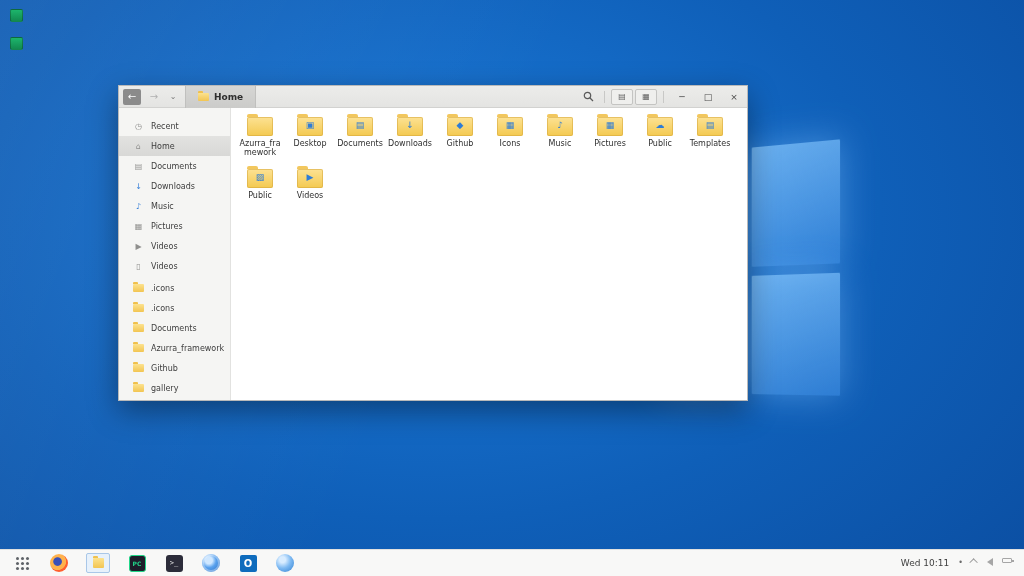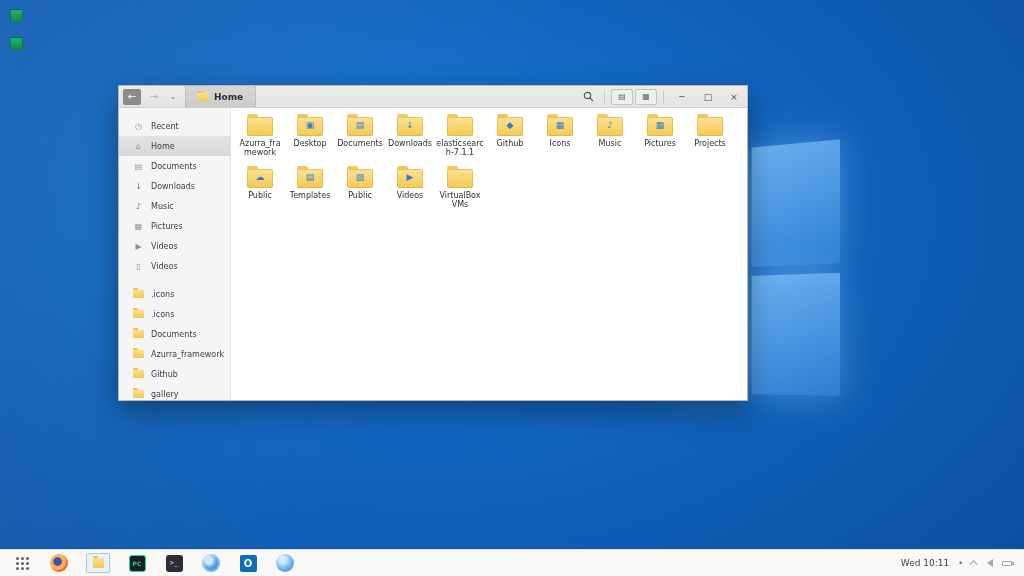--- a/index.html
+++ b/index.html
@@ -51,21 +51,21 @@
 
   .win-body { flex:1; display:flex; min-height:0; }
 
   
   .sidebar { width:112px; flex:0 0 112px; background:#f5f5f3; border-right:1px solid #e2e2e0;
     padding-top:8px; font-size:8px; color:#3c3c3c; overflow:hidden; }
   .side-item { height:20px; display:flex; align-items:center; gap:7px; padding-left:14px; cursor:default; }
   .side-item.selected { background:linear-gradient(#e2e2e0,#d8d8d6); }
   .side-glyph { width:11px; text-align:center; color:#8f8f8d; font-size:8px; }
   .side-glyph.blue { color:#3b82d8; }
-  .bookmarks { margin-top:8px; }
+  .bookmarks { margin-top:2px; }
 
   
   .files-area { flex:1; background:#fff; padding:6px 0 0 4px; display:grid;
     grid-template-columns:repeat(10,50px); grid-auto-rows:52px; align-content:start; }
   .file { width:50px; display:flex; flex-direction:column; align-items:center; padding-top:3px; cursor:default; }
   .folder-icon { width:26px; height:19px; position:relative; border-radius:2px;
     background:linear-gradient(#fde294,#f3c950); box-shadow:inset 0 0 0 1px rgba(214,168,60,0.55); }
   .folder-icon::before { content:""; position:absolute; top:-3px; left:0; width:11px; height:3px;
     background:#f2c75e; border-radius:2px 2px 0 0; }
   .ovl { position:absolute; left:0; right:0; top:4px; text-align:center; font-size:9px;
@@ -90,21 +90,21 @@
     display:flex; align-items:center; justify-content:center; }
   .terminal { width:17px; height:17px; border-radius:3px; background:#2c2c3a; color:#e8e8e8;
     font-size:7px; font-family:"DejaVu Sans Mono",monospace; display:flex; align-items:center; justify-content:center; }
   .webapp { width:18px; height:18px; border-radius:50%;
     background:radial-gradient(circle at 38% 35%, #cfe7ff 0 22%, #5aa2ee 45%, #1f66c0 100%);
     box-shadow:inset 0 0 0 2px rgba(255,255,255,0.35); }
   .outlook { width:17px; height:17px; border-radius:2px; background:#0f6cbd; color:#fff;
     font-weight:bold; font-size:10px; display:flex; align-items:center; justify-content:center; }
   .sphere { width:18px; height:18px; border-radius:50%;
     background:radial-gradient(circle at 36% 32%, #d8ecff 0 18%, #7db9f2 50%, #2f7fd0 100%); }
-  .tray { margin-left:auto; display:flex; align-items:center; gap:9px; font-size:9px; color:#3f3f3f; }
+  .tray { margin-left:auto; display:flex; gap:9px; font-size:9px; color:#3f3f3f; }
   .tray .dot { color:#6a6a6a; font-size:8px; }
   .tray-chevron { width:6px; height:6px; border-left:1.4px solid #9b9b9b; border-top:1.4px solid #9b9b9b;
     transform:rotate(45deg) translateY(2px); }
   .tray-vol { width:0; height:0; border-top:4px solid transparent; border-bottom:4px solid transparent;
     border-right:6px solid #a6a6a6; }
   .tray-bat { width:10px; height:5px; border:1px solid #a6a6a6; border-radius:1px; position:relative; }
   .tray-bat::after { content:""; position:absolute; right:-3px; top:0.5px; width:2px; height:2.5px; background:#a6a6a6; }
 </style>
 </head>
 <body>
@@ -229,26 +229,20 @@
         <div class="fname">Documents</div>
       </div>
       <div class="file">
         <div class="folder-icon">
             <span class="ovl">↓</span>
           </div>
         <div class="fname">Downloads</div>
       </div>
       <div class="file">
         <div class="folder-icon">
-            <span class="ovl"></span>
-          </div>
-        <div class="fname">elasticsearch-7.1.1</div>
-      </div>
-      <div class="file">
-        <div class="folder-icon">
             <span class="ovl">◆</span>
           </div>
         <div class="fname">Github</div>
       </div>
       <div class="file">
         <div class="folder-icon">
             <span class="ovl">▦</span>
           </div>
         <div class="fname">Icons</div>
       </div>
@@ -259,26 +253,20 @@
         <div class="fname">Music</div>
       </div>
       <div class="file">
         <div class="folder-icon">
             <span class="ovl">▦</span>
           </div>
         <div class="fname">Pictures</div>
       </div>
       <div class="file">
         <div class="folder-icon">
-            <span class="ovl"></span>
-          </div>
-        <div class="fname">Projects</div>
-      </div>
-      <div class="file">
-        <div class="folder-icon">
             <span class="ovl">☁</span>
           </div>
         <div class="fname">Public</div>
       </div>
       <div class="file">
         <div class="folder-icon">
             <span class="ovl">▤</span>
           </div>
         <div class="fname">Templates</div>
       </div>
@@ -286,26 +274,20 @@
         <div class="folder-icon">
             <span class="ovl">▨</span>
           </div>
         <div class="fname">Public</div>
       </div>
       <div class="file">
         <div class="folder-icon">
             <span class="ovl">▶</span>
           </div>
         <div class="fname">Videos</div>
-      </div>
-      <div class="file">
-        <div class="folder-icon">
-            <span class="ovl"></span>
-          </div>
-        <div class="fname">VirtualBox VMs</div>
       </div>
     </div>
   </div>
 </div>
 
 <div class="taskbar">
   <div class="tb-ico">
       <div class="start"></div>
     </div>
   <div class="tb-ico">

